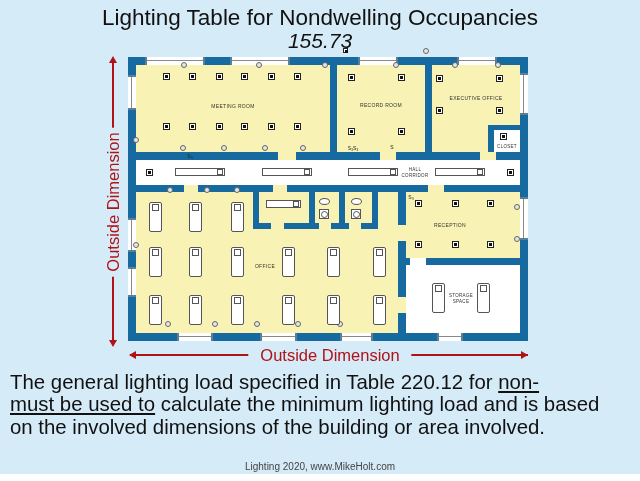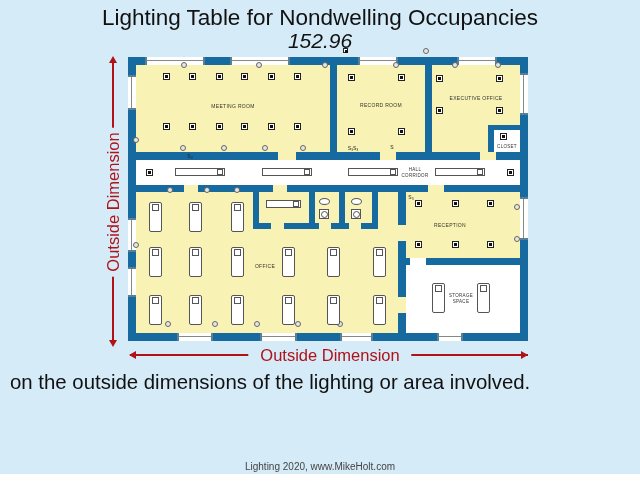--- a/index.html
+++ b/index.html
@@ -69,21 +69,21 @@
              color:#111;white-space:nowrap;}
   .u{text-decoration:underline;text-underline-offset:2px;text-decoration-thickness:1.5px;}
   .copyright{position:absolute;left:0;top:461px;width:640px;text-align:center;
              font-size:10px;color:#444;}
   .bottom-strip{position:absolute;left:0;top:474px;width:640px;height:7px;background:#fff;}
 </style>
 </head>
 <body>
 
 <div class="title">Lighting Table for Nondwelling Occupancies</div>
-<div class="subtitle">152.96</div>
+<div class="subtitle">155.73</div>
 
 <div class="plan">
 
   <div class="wall" style="left:0;top:0;width:400px;height:8px;"></div>
   <div class="wall" style="left:0;top:276px;width:400px;height:8px;"></div>
   <div class="wall" style="left:0;top:0;width:8px;height:284px;"></div>
   <div class="wall" style="left:392px;top:0;width:8px;height:284px;"></div>
 
   <div class="fill-yellow" style="left:8px;top:8px;width:384px;height:268px;"></div>
 
@@ -257,17 +257,19 @@
 <div class="tri tri-up" style="left:109px;top:56px;"></div>
 <div class="tri tri-down" style="left:109px;top:340px;"></div>
 <div class="dim-label-v dim-red">Outside Dimension</div>
 
 <div class="dimline-h"></div>
 <div class="tri tri-left" style="left:129px;top:351px;"></div>
 <div class="tri tri-right" style="left:521px;top:351px;"></div>
 <div class="dim-label-h dim-red">Outside Dimension</div>
 
 <div class="body-text">
-  <div><span>on the outside dimensions of the lighting or area involved.</span></div>
+  <div><span>The general lighting load specified in Table 220.12 for </span><span class="u">non-</span></div>
+  <div><span class="u">must be used to</span><span> calculate the minimum lighting load and is based</span></div>
+  <div><span>on the involved dimensions of the building or area involved.</span></div>
 </div>
 
 <div class="copyright">Lighting 2020, www.MikeHolt.com</div>
 <div class="bottom-strip"></div>
 
 </body></html>

